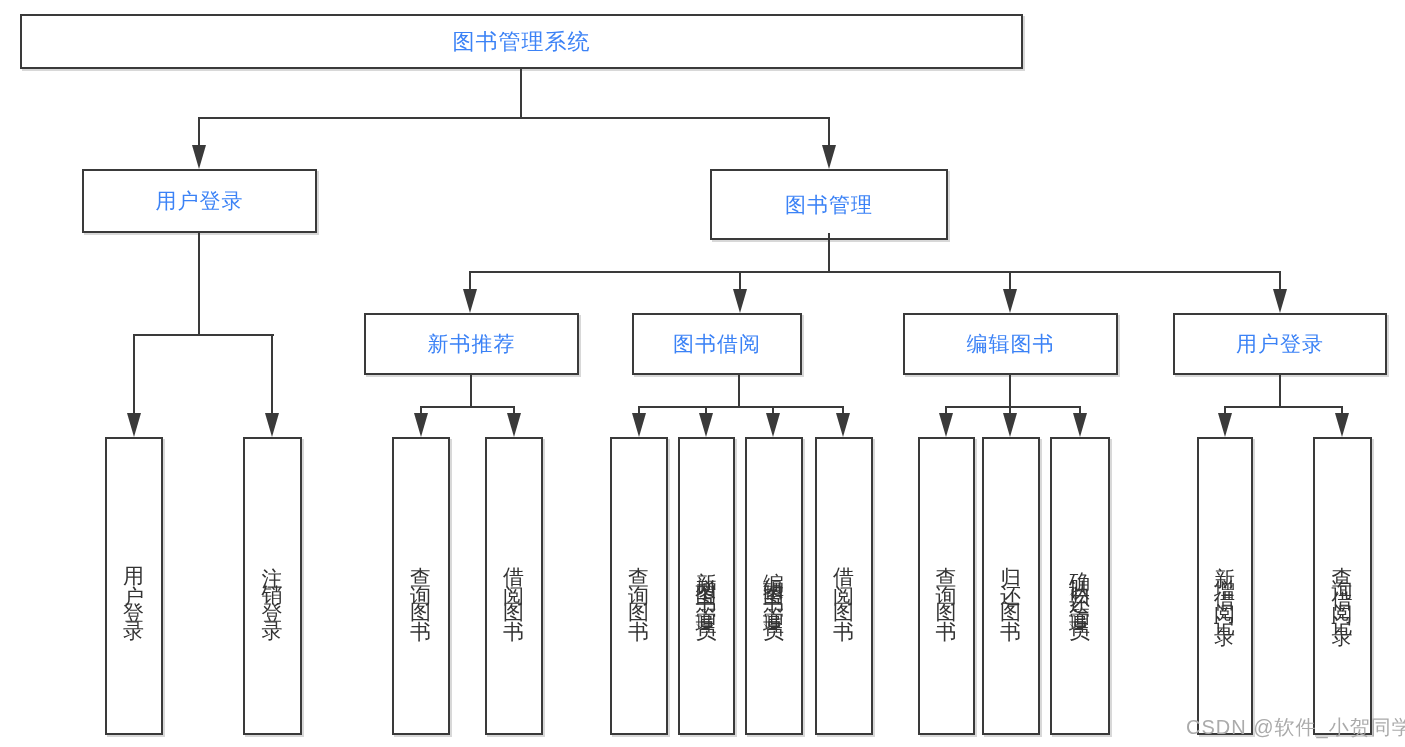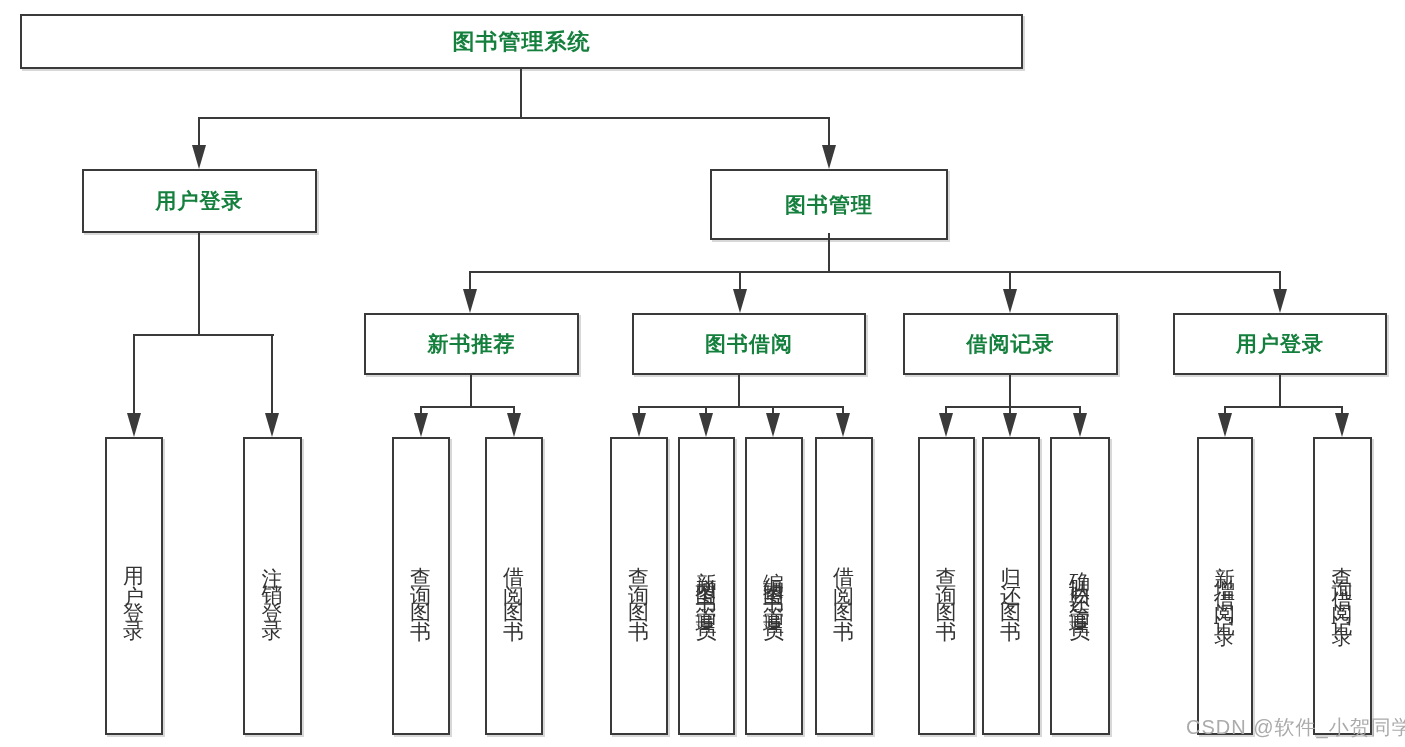--- a/index.html
+++ b/index.html
@@ -6,21 +6,21 @@
   #stage{
     position:relative;width:1405px;height:747px;background:#ffffff;overflow:hidden;
     font-family:"Liberation Sans","DejaVu Sans",sans-serif;
   }
   .box{
     position:absolute;box-sizing:border-box;background:#ffffff;
     border:2px solid #3a3a3a;
     box-shadow:2px 2px 0 rgba(168,168,168,0.45);
     display:flex;align-items:center;justify-content:center;
   }
-  .h-label{font-size:21px;color:#15803d;letter-spacing:1px;white-space:nowrap;font-weight:bold;}
+  .h-label{font-size:21px;color:#3b82f6;letter-spacing:1px;white-space:nowrap;}
   .title-label{font-size:22px;}
   .v-label{
     writing-mode:vertical-lr;text-orientation:mixed;
     font-size:21px;line-height:1;color:#333333;white-space:nowrap;
   }
   .v-short{letter-spacing:18px;}
   .v-mid{letter-spacing:12px;}
   .v-long{letter-spacing:7px;}
   .vline{position:absolute;width:2px;background:#3a3a3a;}
   .hline{position:absolute;height:2px;background:#3a3a3a;}
@@ -47,25 +47,25 @@
     <span class="h-label">用户登录</span>
   </div>
 
   <div class="box" style="left:710px;top:169px;width:238px;height:71px;">
     <span class="h-label">图书管理</span>
   </div>
 
   <div class="box" style="left:364px;top:313px;width:215px;height:62px;">
     <span class="h-label">新书推荐</span>
   </div>
-  <div class="box" style="left:632px;top:313px;width:234px;height:62px;">
+  <div class="box" style="left:632px;top:313px;width:170px;height:62px;">
     <span class="h-label">图书借阅</span>
   </div>
   <div class="box" style="left:903px;top:313px;width:215px;height:62px;">
-    <span class="h-label">借阅记录</span>
+    <span class="h-label">编辑图书</span>
   </div>
   <div class="box" style="left:1173px;top:313px;width:214px;height:62px;">
     <span class="h-label">用户登录</span>
   </div>
 
   <div class="box" style="left:105px;top:437px;width:58px;height:298px;">
     <span class="v-label v-short">用户登录</span>
   </div>
   <div class="box" style="left:243px;top:437px;width:59px;height:298px;">
     <span class="v-label v-short">注销登录</span>

